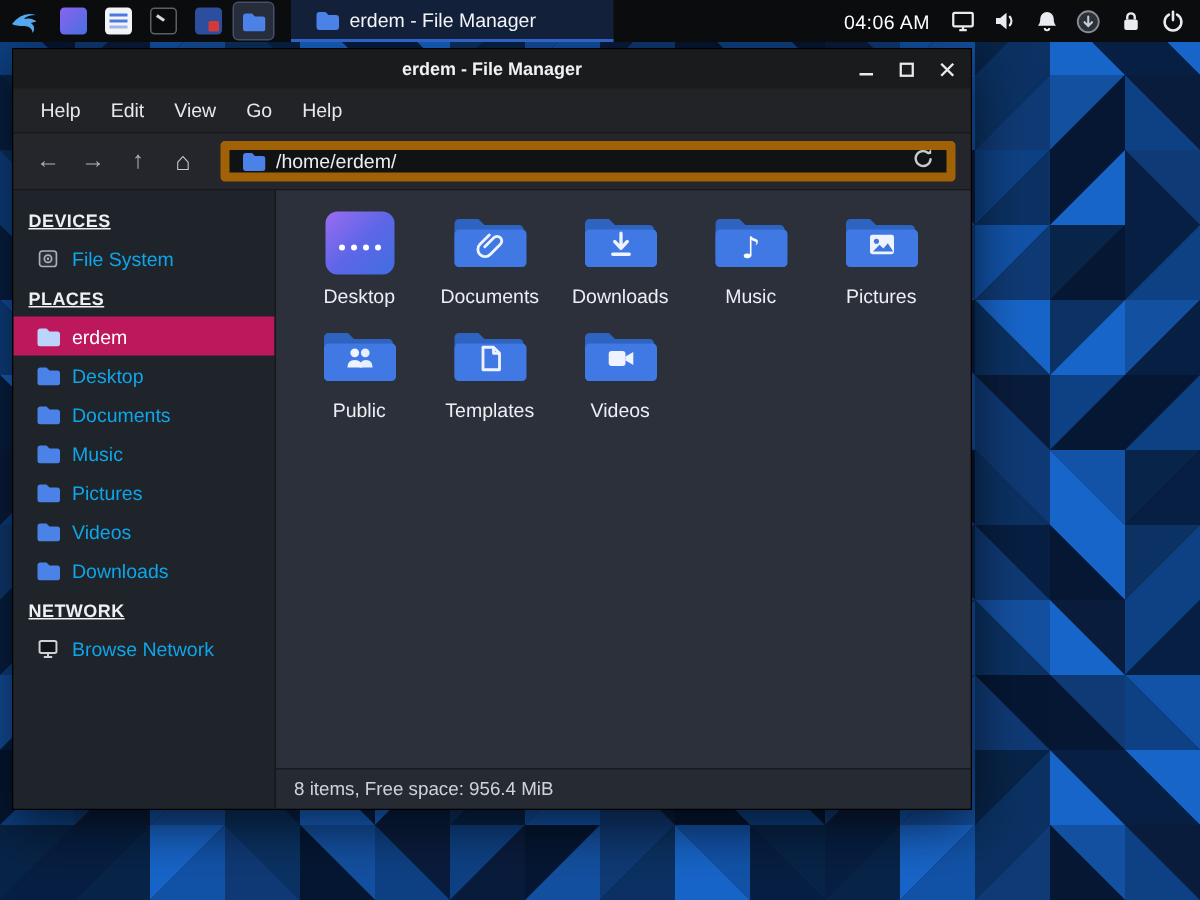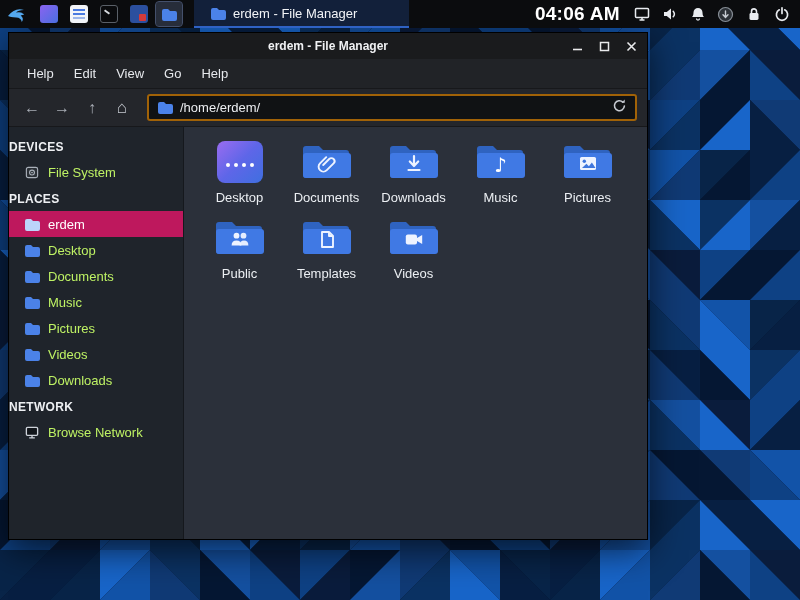--- a/index.html
+++ b/index.html
@@ -22,47 +22,47 @@
   .tile.doc::before { content:""; position:absolute; left:3px; right:3px; top:4px; height:2px; background:#4a7ae0; box-shadow:0 4px 0 #4a7ae0, 0 8px 0 #9db6ea; }
   .tile.term { background:#0a0b0d; border:1px solid #5a6068; }
   .tile.term::before { content:""; position:absolute; left:3px; top:5px; width:6px; height:2px; background:#d7dbe0; transform:rotate(35deg); }
   .tile.edit { background:#2b4f9e; }
   .tile.edit::before { content:""; position:absolute; right:2px; bottom:2px; width:7px; height:7px; background:#d33a3a; border-radius:1px; }
   .mini-folder { width:16px; height:13px; }
   .taskbar-btn { display:flex; align-items:center; gap:7px; height:100%; margin-left:10px; padding:0 16px;
                  background:#12203a; border-bottom:2px solid #2f62c4; min-width:215px; }
   .taskbar-btn span { font-size:13px; color:#f2f4f7; }
   .panel-right { margin-left:auto; display:flex; align-items:center; gap:11px; padding-right:10px; height:100%; }
-  .clock { font-size:19px; font-weight:bold; color:#ffffff; letter-spacing:.3px; margin-right:2px; }
+  .clock { font-size:13px; font-weight:normal; color:#ffffff; letter-spacing:.3px; margin-right:2px; }
   .tray { width:17px; height:17px; display:flex; align-items:center; justify-content:center; }
 
   
   .fm-window { position:absolute; left:8px; top:32px; width:640px; height:508px; background:#24282e;
                border:1px solid #000; box-shadow:0 10px 34px rgba(0,0,0,.65); z-index:40;
                display:flex; flex-direction:column; }
   .titlebar { height:26px; background:#1a1b1d; position:relative; display:flex; align-items:center; justify-content:center; flex:0 0 auto; }
   .titlebar .wtitle { font-size:12px; font-weight:bold; color:#f0f1f3; }
   .win-controls { position:absolute; right:10px; top:0; height:100%; display:flex; align-items:center; gap:15px; }
   .wc { width:12px; height:12px; display:flex; align-items:center; justify-content:center; }
 
   .menubar { height:30px; background:#212327; display:flex; align-items:center; padding-left:8px; flex:0 0 auto; border-bottom:1px solid #17181b; }
   .menu-item { color:#e6e8ec; font-size:13px; padding:5px 10px; border-radius:2px; }
 
   .toolbar { height:38px; background:#24262b; display:flex; align-items:center; gap:4px; padding:0 10px; flex:0 0 auto; border-bottom:1px solid #17181b; }
   .nav-btn { width:26px; height:26px; display:flex; align-items:center; justify-content:center;
              color:#a9aeb6; font-size:16px; border-radius:3px; }
   .nav-btn.home { font-size:17px; color:#c6cad1; }
-  .pathbar { flex:1; height:27px; margin-left:8px; background:#101214; border:2px solid #a16207; border-radius:3px;
+  .pathbar { flex:1; height:27px; margin-left:8px; background:#101214; border:6px solid #a16207; border-radius:3px;
              display:flex; align-items:center; gap:7px; padding:0 8px; }
   .pathbar .ptext { color:#eceef1; font-size:13px; flex:1; }
 
   .win-body { flex:1; display:flex; min-height:0; }
   .sidebar { width:175px; background:#1f242b; border-right:1px solid #15181d; padding-top:6px; overflow:hidden; }
-  .side-header { color:#eef0f3; font-weight:bold; font-size:12px; padding:7px 10px 5px 0; letter-spacing:.3px; }
-  .side-row { height:26px; display:flex; align-items:center; gap:8px; padding:0 10px 0 14px; color:#bef264; font-size:13px; }
+  .side-header { color:#eef0f3; font-weight:bold; font-size:12px; padding:7px 10px 5px 10px; letter-spacing:.3px;text-decoration:underline; }
+  .side-row { height:26px; display:flex; align-items:center; gap:8px; padding:0 10px 0 14px; color:#0ea5e9; font-size:13px; }
   .side-row.selected { background:#be185d; color:#ffffff; }
   .side-ic { width:17px; height:15px; flex:0 0 auto; display:flex; align-items:center; justify-content:center; }
 
   .main-col { flex:1; display:flex; flex-direction:column; min-width:0; }
   .file-grid { flex:1; background:#2b303a; padding:14px 12px; display:flex; flex-wrap:wrap; align-content:flex-start; }
   .fitem { width:87px; display:flex; flex-direction:column; align-items:center; margin-bottom:12px; }
   .fico { position:relative; width:52px; height:42px; }
   .fico svg.base { position:absolute; inset:0; }
   .emblem { position:absolute; left:50%; top:57%; transform:translate(-50%,-50%); color:#fff; line-height:1; }
   .emblem.note { font-size:20px; font-weight:bold; font-family:"DejaVu Sans",sans-serif; }
@@ -782,15 +782,18 @@
             <span class="emblem"><svg width="20" height="20" viewBox="0 0 20 20">
                   <rect x="1.8" y="5" width="11.2" height="10" rx="2" fill="#eef3ff"></rect>
                   <path d="M13 8.6 l5.2-3 v8.8 l-5.2-3z" fill="#eef3ff"></path>
                 </svg></span>
           </div>
           <span class="flabel">Videos</span>
         </div>
 
       </div>
 
+      <div class="statusbar">
+        <span>8 items, Free space: 956.4 MiB</span>
+      </div>
     </div>
   </div>
 </div>
 
 </body></html>

